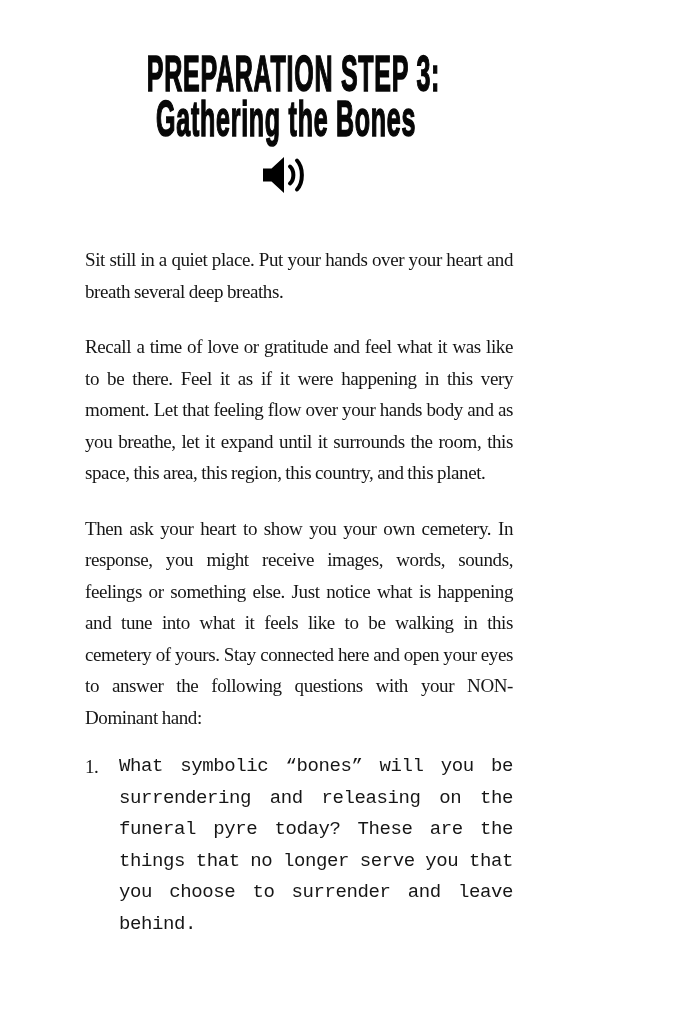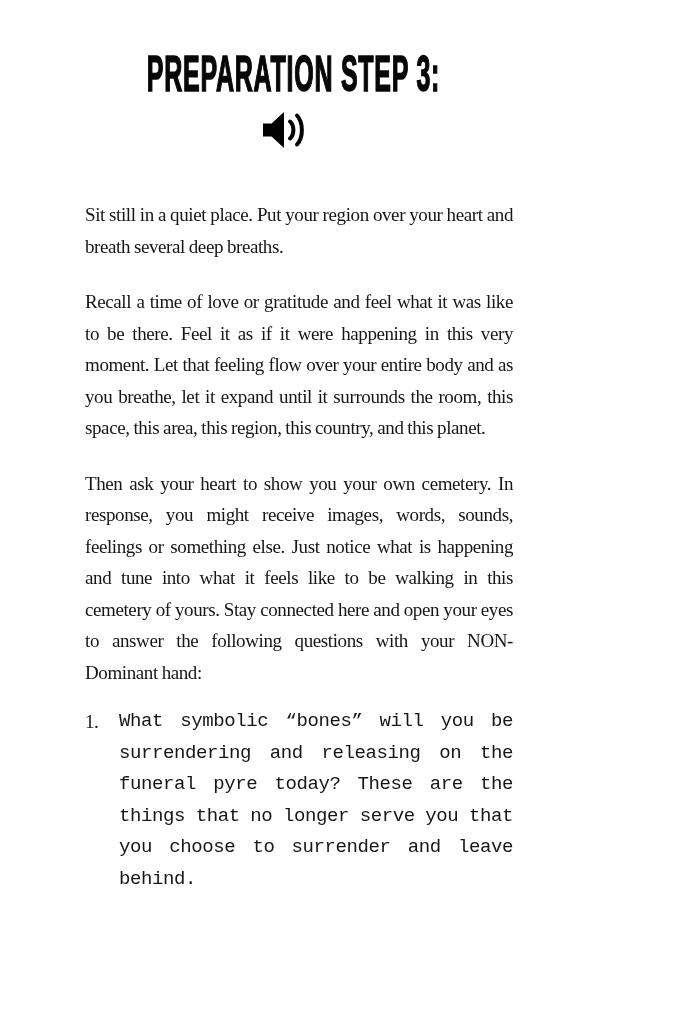--- a/index.html
+++ b/index.html
@@ -84,37 +84,38 @@
     font-family: Liberation Mono, monospace;
   }
 </style>
 </head>
 <body>
 
 <div class="page">
 
   <h1 class="title">
     <span class="title-line"><span>PREPARATION STEP 3:</span></span>
+    <span class="title-line"><span>Gathering the Bones</span></span>
   </h1>
 
   <div class="audio-row">
     <button class="audio-btn" title="">
       <span>
         <svg width="46" height="38" viewBox="0 0 46 38" aria-hidden="true">
           <polygon points="0,12.5 8.5,12.5 21,1 21,37 8.5,25.5 0,25.5" fill="#000000"></polygon>
           <path d="M27,10.5 C31.5,14.5 31.5,23.5 27,27.5" stroke="#000000" stroke-width="4" fill="none" stroke-linecap="round"></path>
           <path d="M34,4.5 C40.5,11.5 40.5,26.5 34,33.5" stroke="#000000" stroke-width="4" fill="none" stroke-linecap="round"></path>
         </svg>
       </span>
     </button>
   </div>
 
   <div class="body-block">
-    <p class="para">Sit still in a quiet place. Put your region over your heart and breath several deep breaths.</p>
-    <p class="para">Recall a time of love or gratitude and feel what it was like to be there. Feel it as if it were happening in this very moment. Let that feeling flow over your entire body and as you breathe, let it expand until it surrounds the room, this space, this area, this region, this country, and this planet.</p>
+    <p class="para">Sit still in a quiet place. Put your hands over your heart and breath several deep breaths.</p>
+    <p class="para">Recall a time of love or gratitude and feel what it was like to be there. Feel it as if it were happening in this very moment. Let that feeling flow over your hands body and as you breathe, let it expand until it surrounds the room, this space, this area, this region, this country, and this planet.</p>
     <p class="para">Then ask your heart to show you your own cemetery. In response, you might receive images, words, sounds, feelings or something else. Just notice what is happening and tune into what it feels like to be walking in this cemetery of yours. Stay connected here and open your eyes to answer the following questions with your NON-Dominant hand:</p>
 
     <div class="numbered-list">
       <div class="list-item">
         <span class="li-num">1.</span>
         <span class="li-text">What symbolic “bones” will you be surrendering and releasing on the funeral pyre today? These are the things that no longer serve you that you choose to surrender and leave behind.</span>
       </div>
     </div>
   </div>
 

